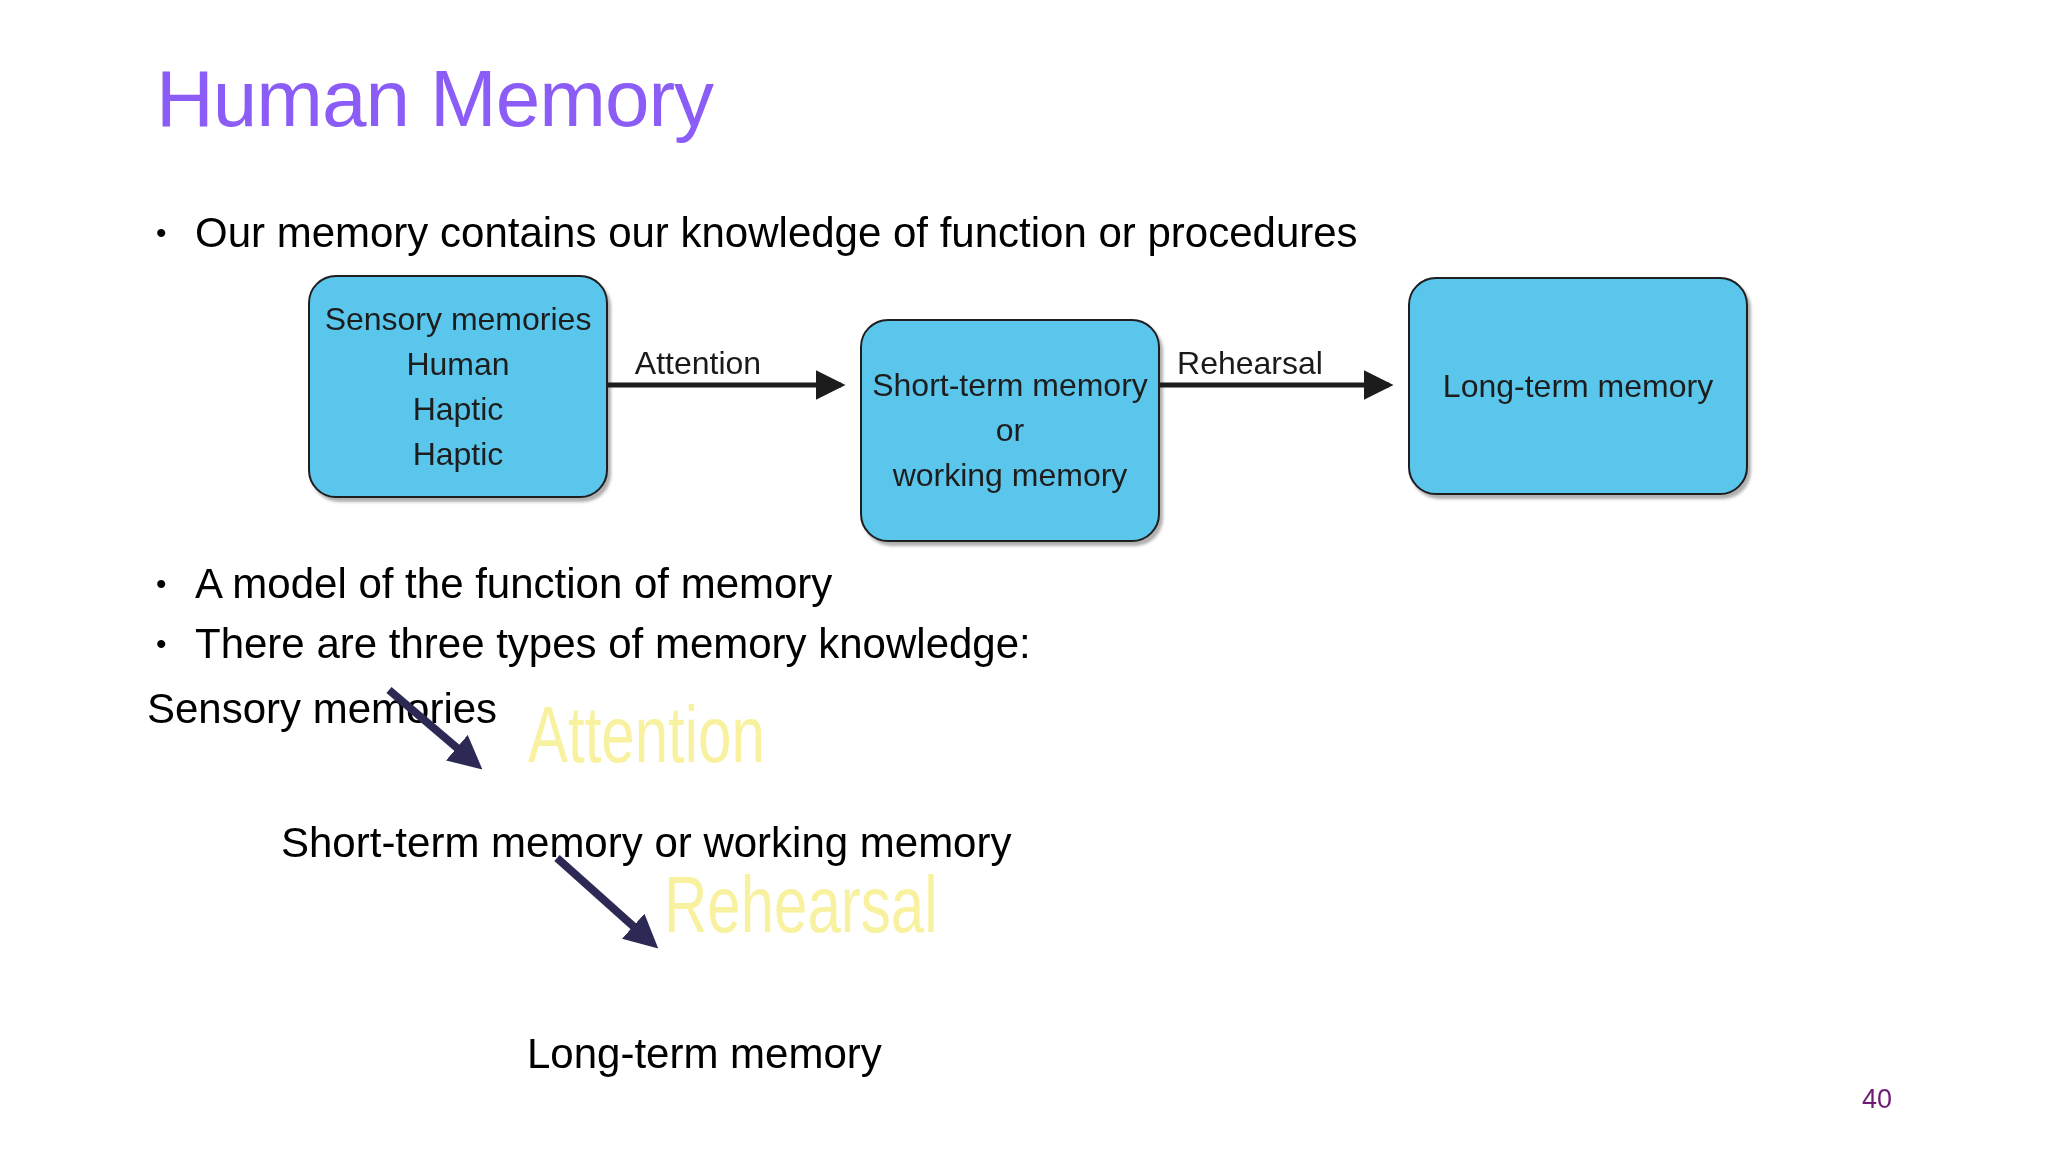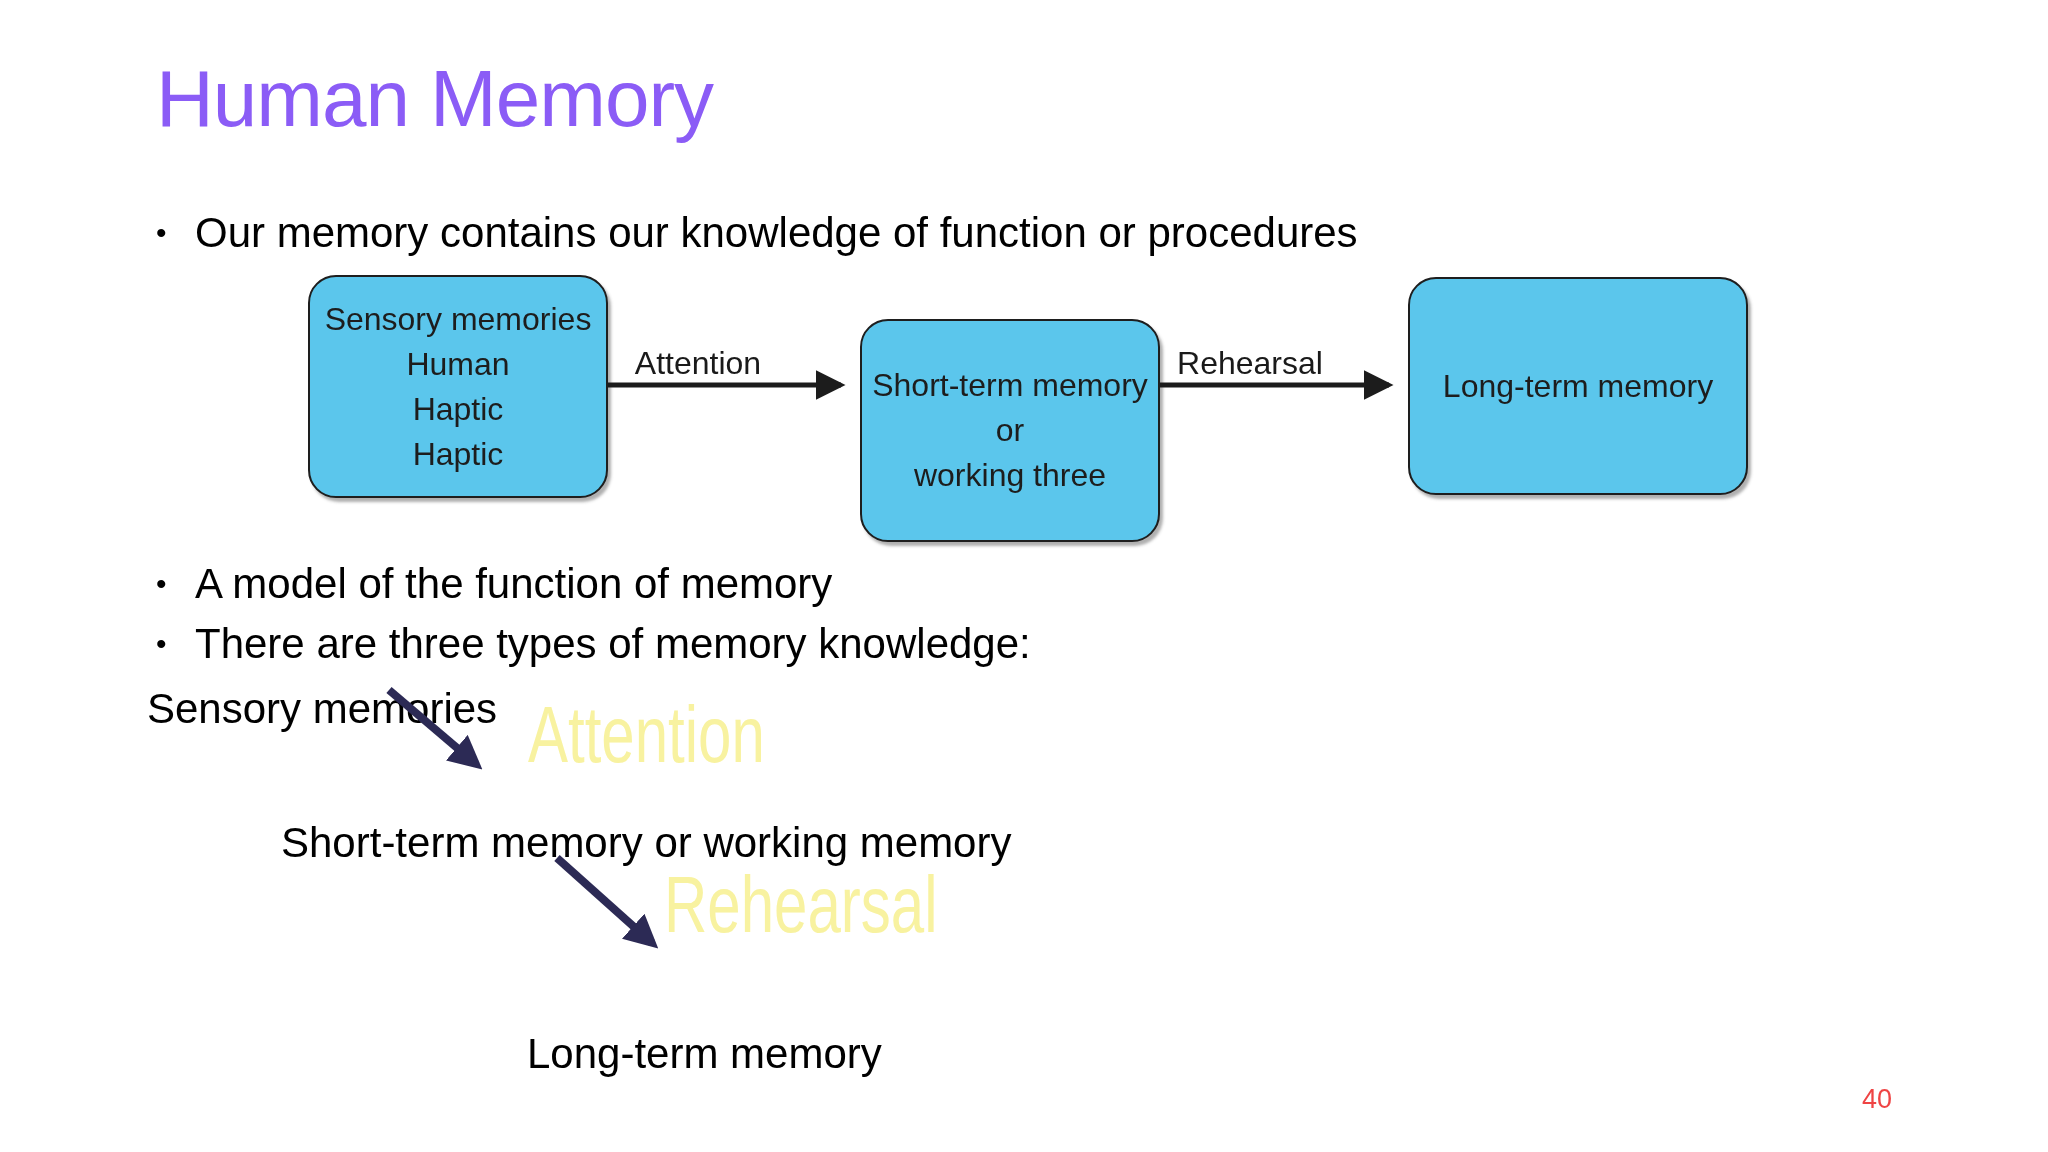--- a/index.html
+++ b/index.html
@@ -57,21 +57,21 @@
     position:absolute;
     font-size:80px;line-height:1;
     color:#F8F2A0;
     transform:scaleX(0.75);
     transform-origin:left top;
     white-space:nowrap;
   }
   #page-number{
     right:156px;top:1086px;
     font-size:27px;line-height:1;
-    color:#ef4444;
+    color:#701a75;
   }
 </style>
 </head>
 <body>
 
 <div id="slide">
 
   <div id="title" class="abs">Human Memory</div>
 
   <div class="bullet-row abs" style="left:156px;top:212px;">
@@ -82,21 +82,21 @@
   <div id="box-sensory" class="mem-box">
     <div>Sensory memories</div>
     <div>Human</div>
     <div>Haptic</div>
     <div>Haptic</div>
   </div>
 
   <div id="box-short" class="mem-box">
     <div>Short-term memory</div>
     <div>or</div>
-    <div>working three</div>
+    <div>working memory</div>
   </div>
 
   <div id="box-long" class="mem-box">
     <div>Long-term memory</div>
   </div>
 
   <svg class="abs" style="left:605px;top:360px;" width="260" height="50">
     <defs>
       <marker id="dhead1" viewBox="0 0 10 10" refX="8.5" refY="5" markerWidth="6" markerHeight="6" orient="auto">
         <path d="M0,0 L10,5 L0,10 z" fill="#1C1C1C"></path>

